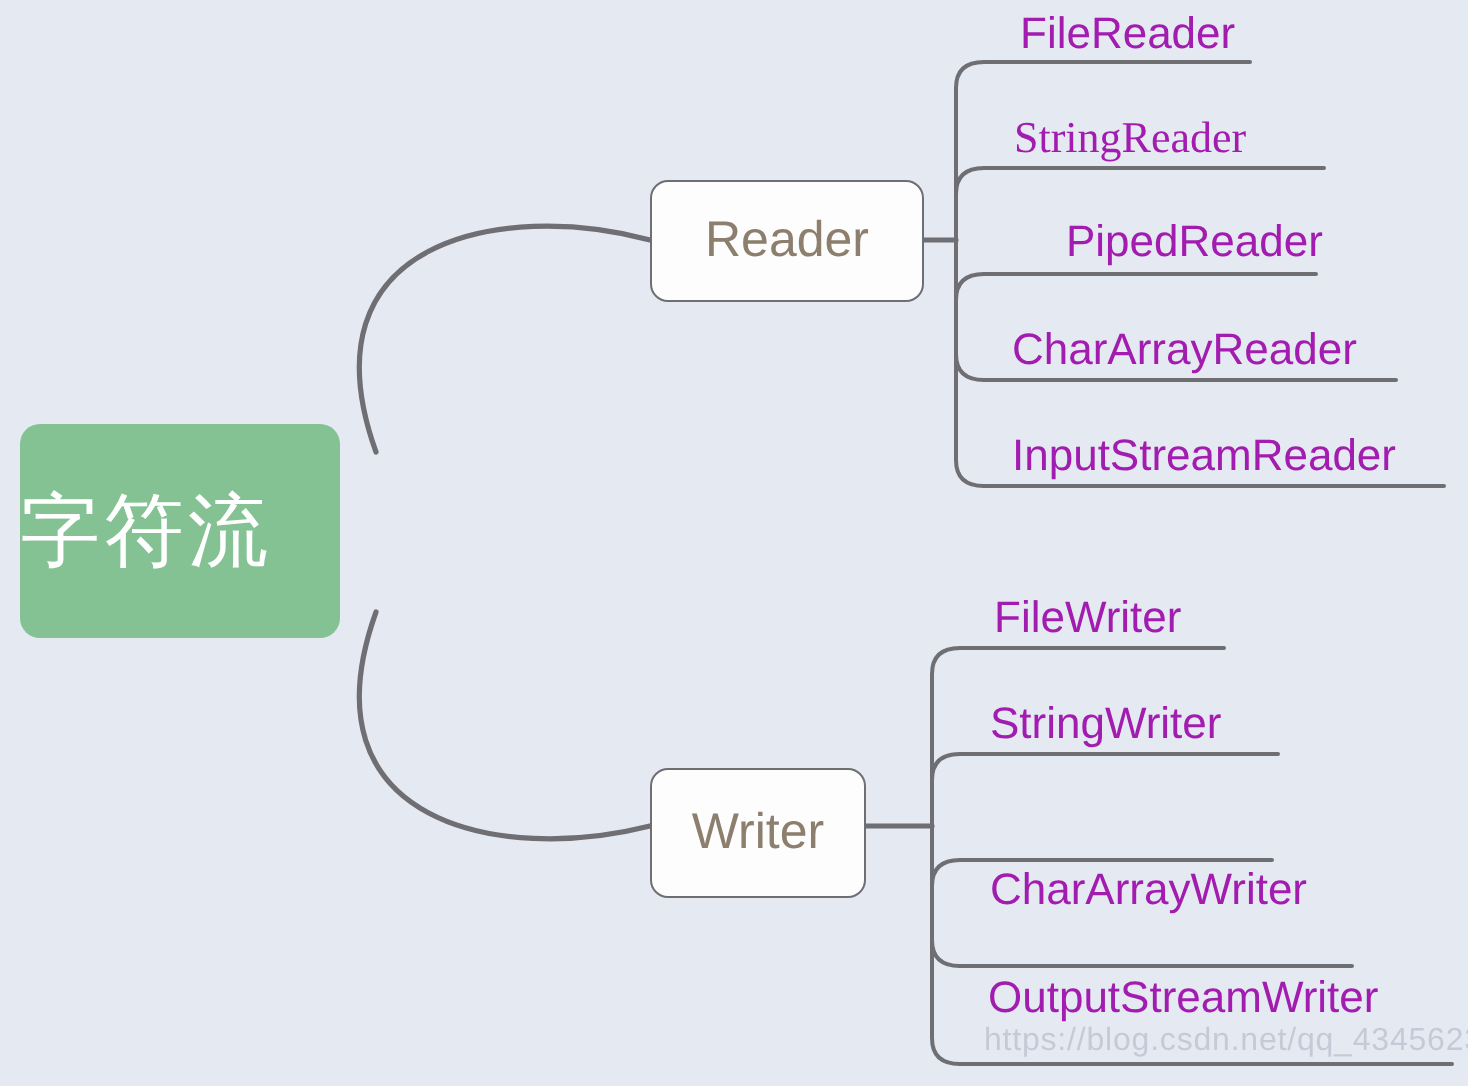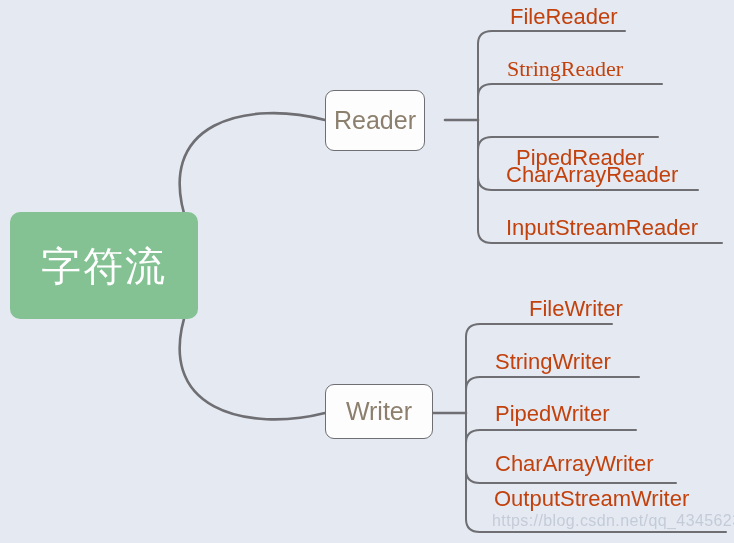--- a/index.html
+++ b/index.html
@@ -23,27 +23,26 @@
     width: 734px;
     height: 543px;
     pointer-events: none;
   }
 
   
   .root-node {
     position: absolute;
     left: 10px;
     top: 212px;
-    width: 188px;
+    width: 160px;
     height: 107px;
     background: #84c294;
     border-radius: 10px;
     display: flex;
     align-items: center;
-    justify-content: center;
     box-sizing: border-box;
   }
   .root-label {
     color: #ffffff;
     font-size: 40px;
     letter-spacing: 2px;
     line-height: 1;
     font-family: "DejaVu Sans", "Liberation Sans", sans-serif;
     white-space: nowrap;
   }
@@ -61,34 +60,34 @@
   }
   .branch-label {
     color: #8c7f6d;
     font-size: 25px;
     line-height: 1;
     white-space: nowrap;
   }
   #branch-reader {
     left: 325px;
     top: 90px;
-    width: 100px;
+    width: 137px;
     height: 61px;
   }
   #branch-writer {
     left: 325px;
     top: 384px;
     width: 108px;
-    height: 55px;
+    height: 65px;
   }
 
   
   .leaf-label {
     position: absolute;
-    color: #c2410c;
+    color: #a21caf;
     font-size: 22px;
     line-height: 1;
     white-space: nowrap;
   }
 
   
   .watermark {
     position: absolute;
     left: 492px;
     top: 512px;
@@ -150,25 +149,24 @@
   <div class="branch-node" id="branch-reader">
     <span class="branch-label">Reader</span>
   </div>
 
   <div class="branch-node" id="branch-writer">
     <span class="branch-label">Writer</span>
   </div>
 
   <div class="leaf-label" style="left:510px; top:6px;">FileReader</div>
   <div class="leaf-label" style="left:507px; top:58px;font-family:Liberation Serif, serif;">StringReader</div>
-  <div class="leaf-label" style="left:516px; top:110px;margin-top:37px;">PipedReader</div>
+  <div class="leaf-label" style="left:533px; top:110px;">PipedReader</div>
   <div class="leaf-label" style="left:506px; top:164px;">CharArrayReader</div>
   <div class="leaf-label" style="left:506px; top:217px;text-align:center;">InputStreamReader</div>
 
-  <div class="leaf-label" style="left:497px; top:298px;margin-left:32px;">FileWriter</div>
+  <div class="leaf-label" style="left:497px; top:298px;">FileWriter</div>
   <div class="leaf-label" style="left:495px; top:351px;">StringWriter</div>
-  <div class="leaf-label" style="left:495px; top:403px;">PipedWriter</div>
-  <div class="leaf-label" style="left:495px; top:453px;">CharArrayWriter</div>
+  <div class="leaf-label" style="left:495px; top:434px;">CharArrayWriter</div>
   <div class="leaf-label" style="left:494px; top:488px;">OutputStreamWriter</div>
 
   <div class="watermark">https://blog.csdn.net/qq_43456236</div>
 
 </div>
 
 </body></html>

